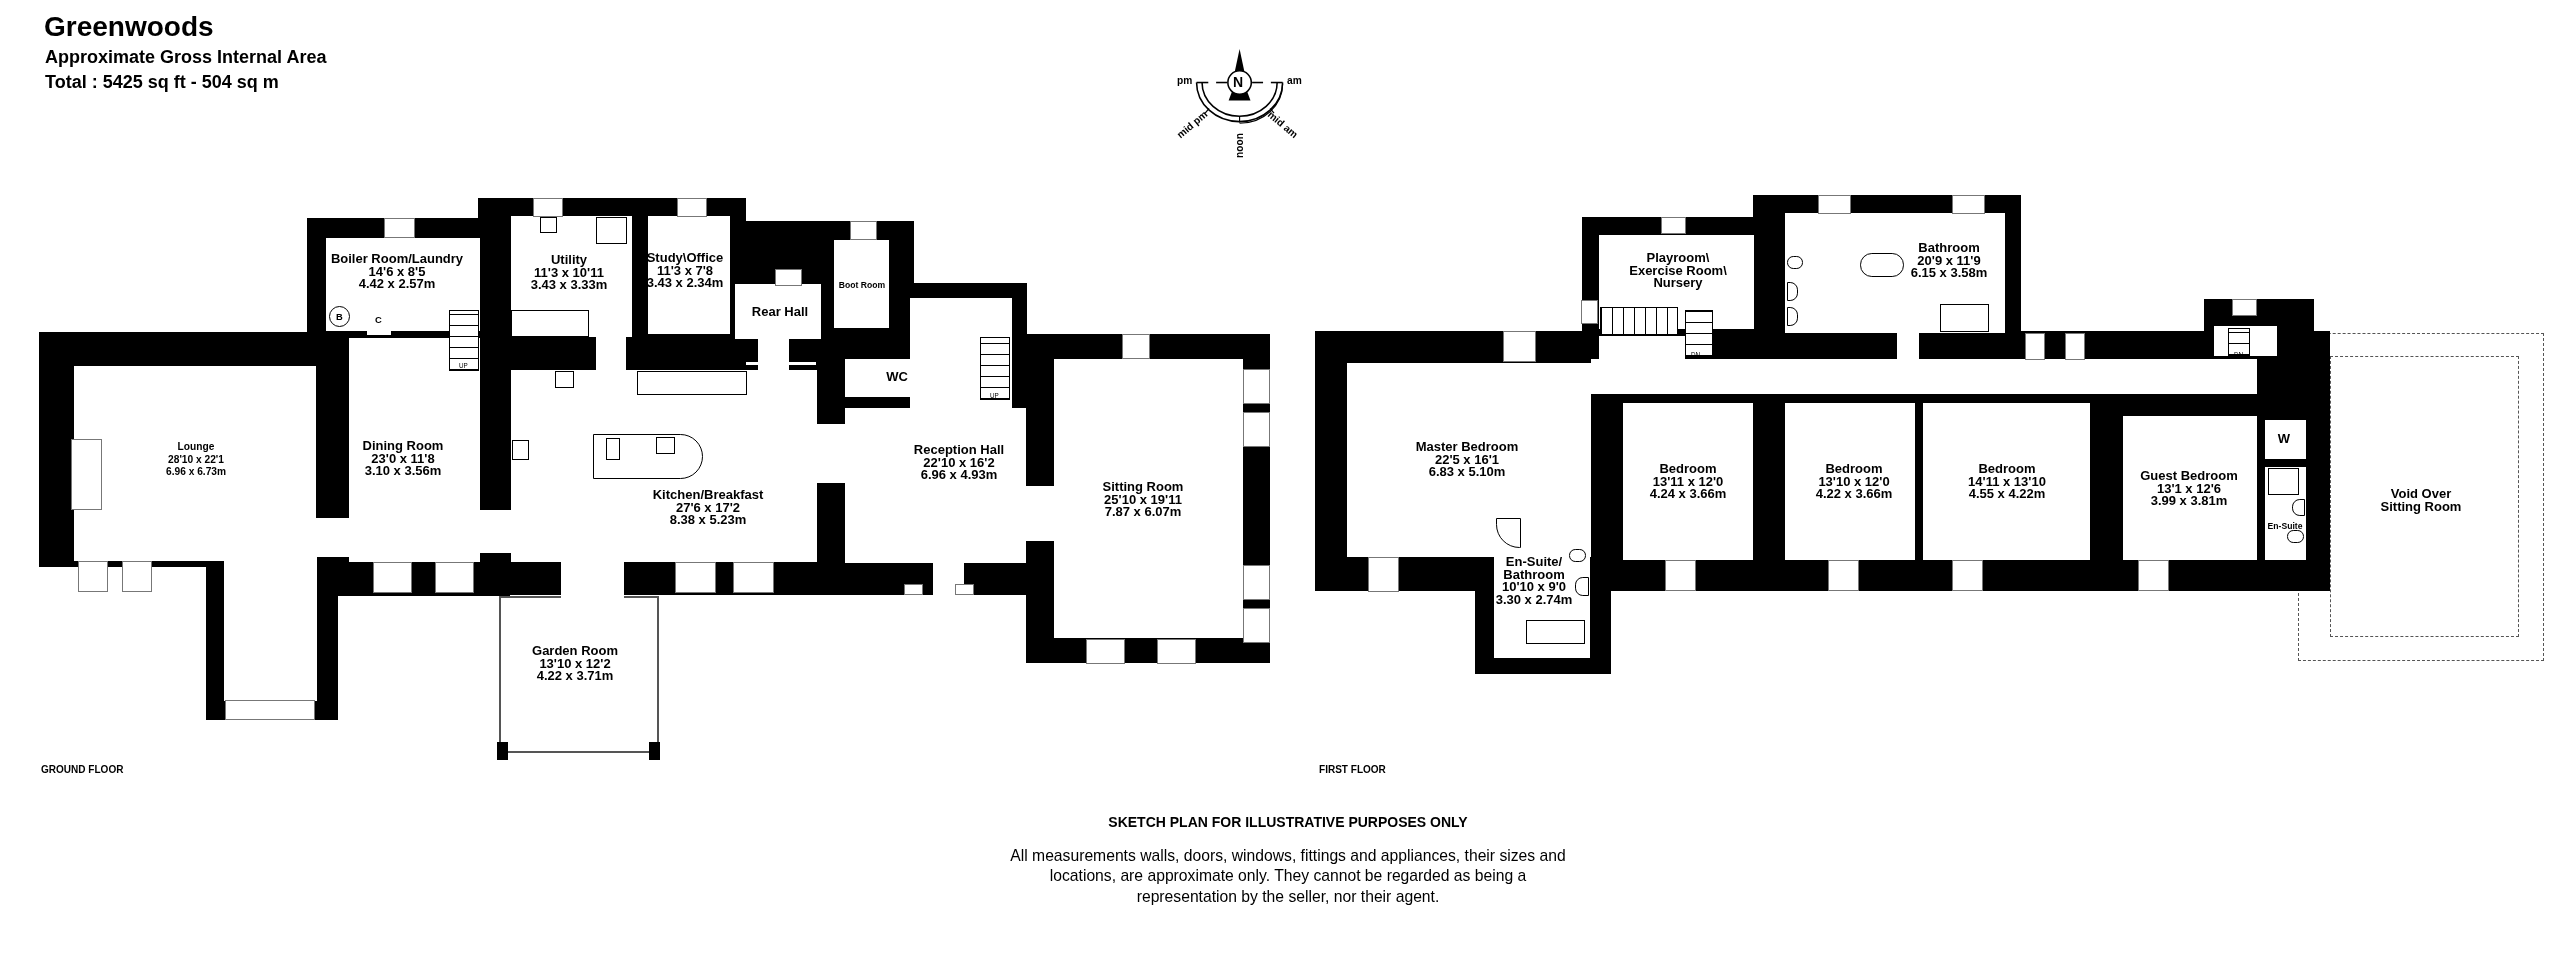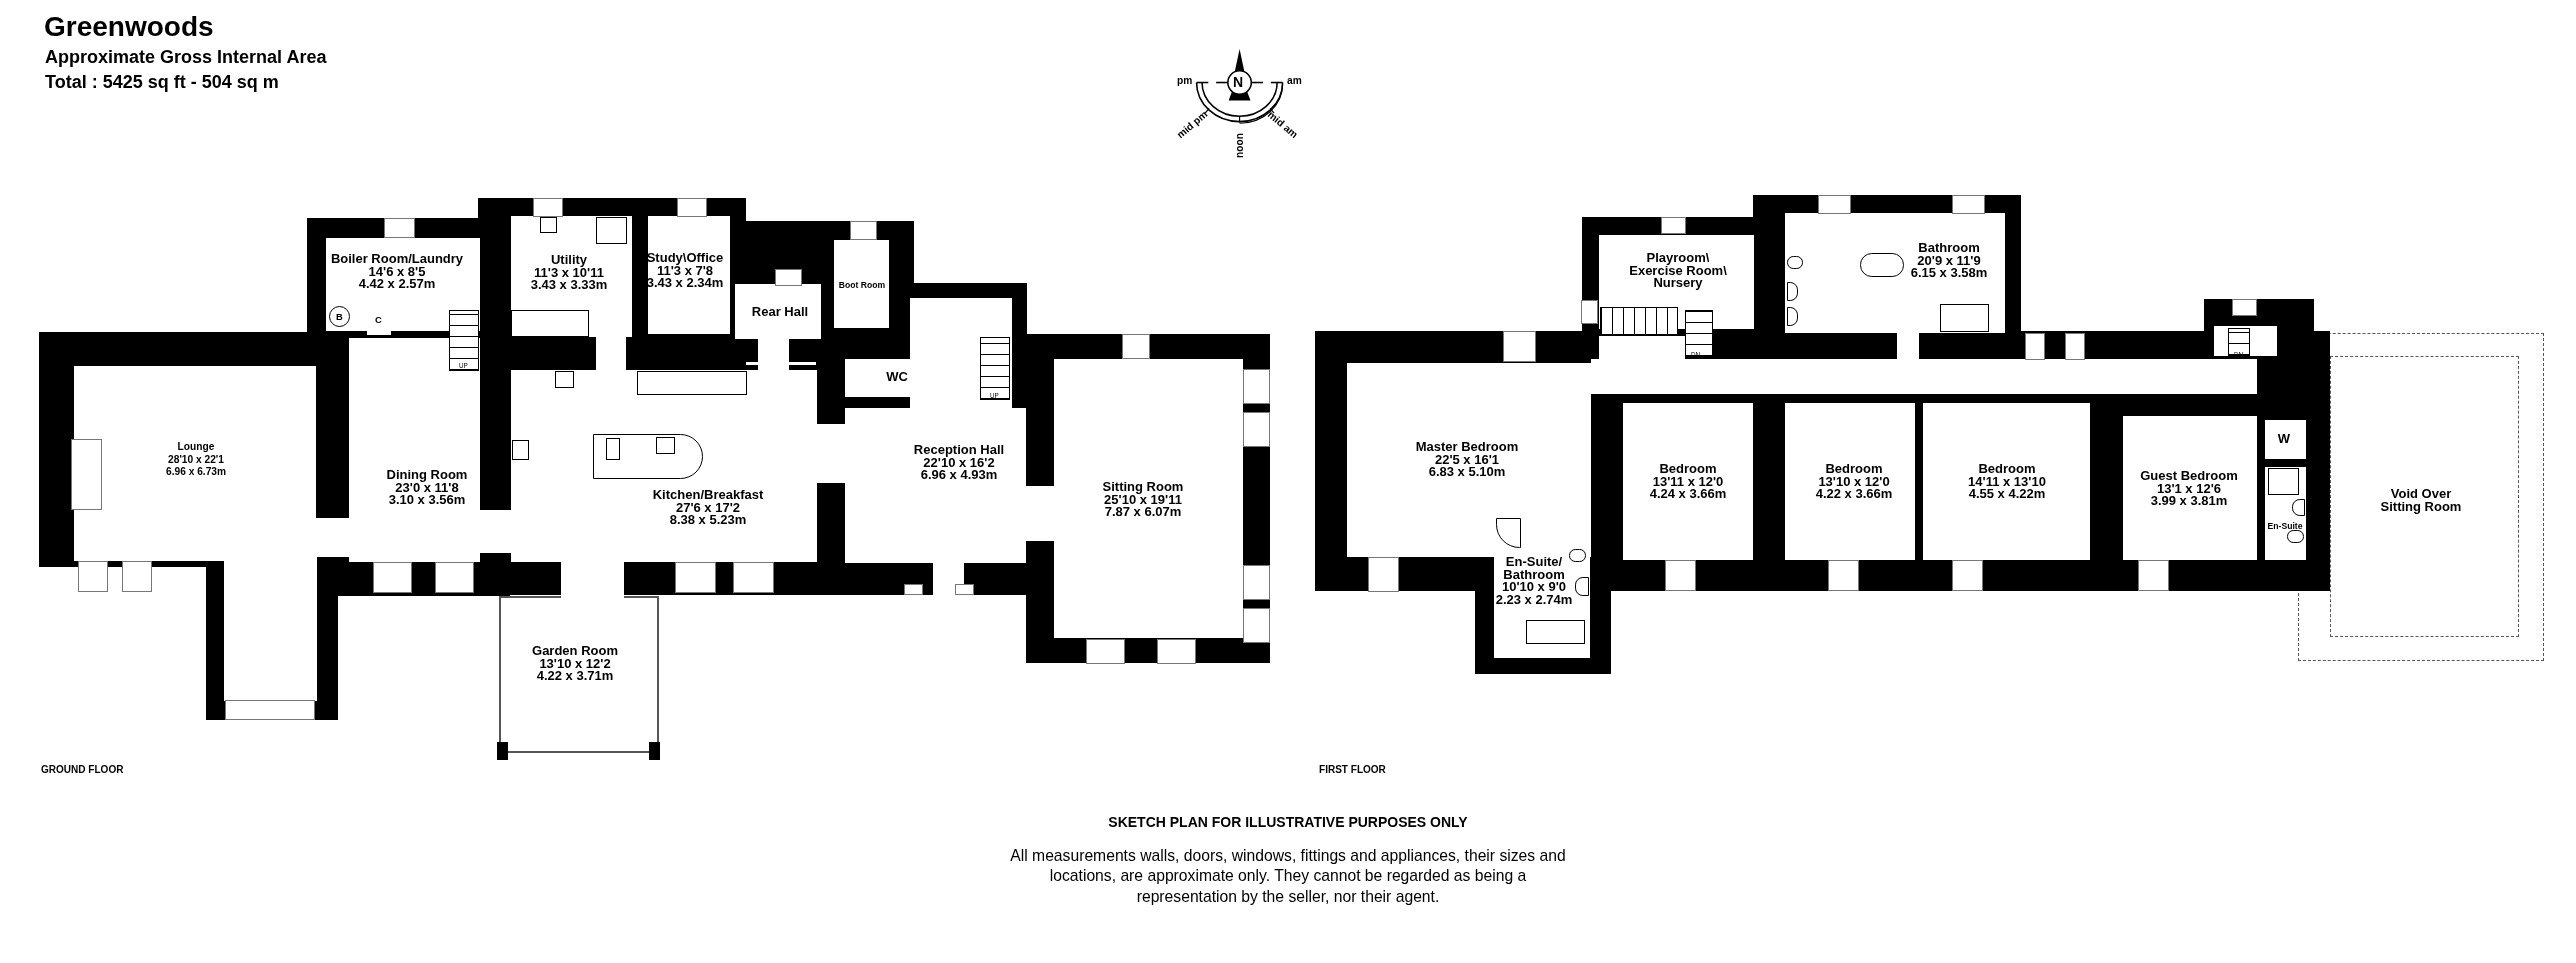--- a/index.html
+++ b/index.html
@@ -144,21 +144,21 @@
     <span>B</span>
   </div>
   <div class="room" style="left:367px;top:311px;width:23.5px;height:23.5px;"></div>
   <div class="abs" style="left:375px;top:314px;font-size:9.4px;font-weight:bold;">C</div>
 
   <div class="label" style="left:196px;top:460px;">
     <span class="nm">Lounge</span>
     <span class="dim">28'10 x 22'1</span>
     <span class="dim">6.96 x 6.73m</span>
   </div>
-  <div class="label small" style="left:427px;top:459px;margin-top:29px;">
+  <div class="label small" style="left:403px;top:459px;">
     <span class="nm">Dining Room</span>
     <span class="dim">23'0 x 11'8</span>
     <span class="dim">3.10 x 3.56m</span>
   </div>
   <div class="label small" style="left:397px;top:272px;">
     <span class="nm">Boiler Room/Laundry</span>
     <span class="dim">14'6 x 8'5</span>
     <span class="dim">4.42 x 2.57m</span>
   </div>
   <div class="label small" style="left:569px;top:273px;">
@@ -266,21 +266,21 @@
 
   <div class="label small" style="left:1467px;top:460px;">
     <span class="nm">Master Bedroom</span>
     <span class="dim">22'5 x 16'1</span>
     <span class="dim">6.83 x 5.10m</span>
   </div>
   <div class="label small" style="left:1534px;top:581px;">
     <span class="nm">En-Suite/</span>
     <span class="nm">Bathroom</span>
     <span class="dim">10'10 x 9'0</span>
-    <span class="dim">2.23 x 2.74m</span>
+    <span class="dim">3.30 x 2.74m</span>
   </div>
   <div class="label small" style="left:1678px;top:271px;">
     <span class="nm">Playroom\</span>
     <span class="nm">Exercise Room\</span>
     <span class="nm">Nursery</span>
   </div>
   <div class="label small" style="left:1949px;top:261px;">
     <span class="nm">Bathroom</span>
     <span class="dim">20'9 x 11'9</span>
     <span class="dim">6.15 x 3.58m</span>

